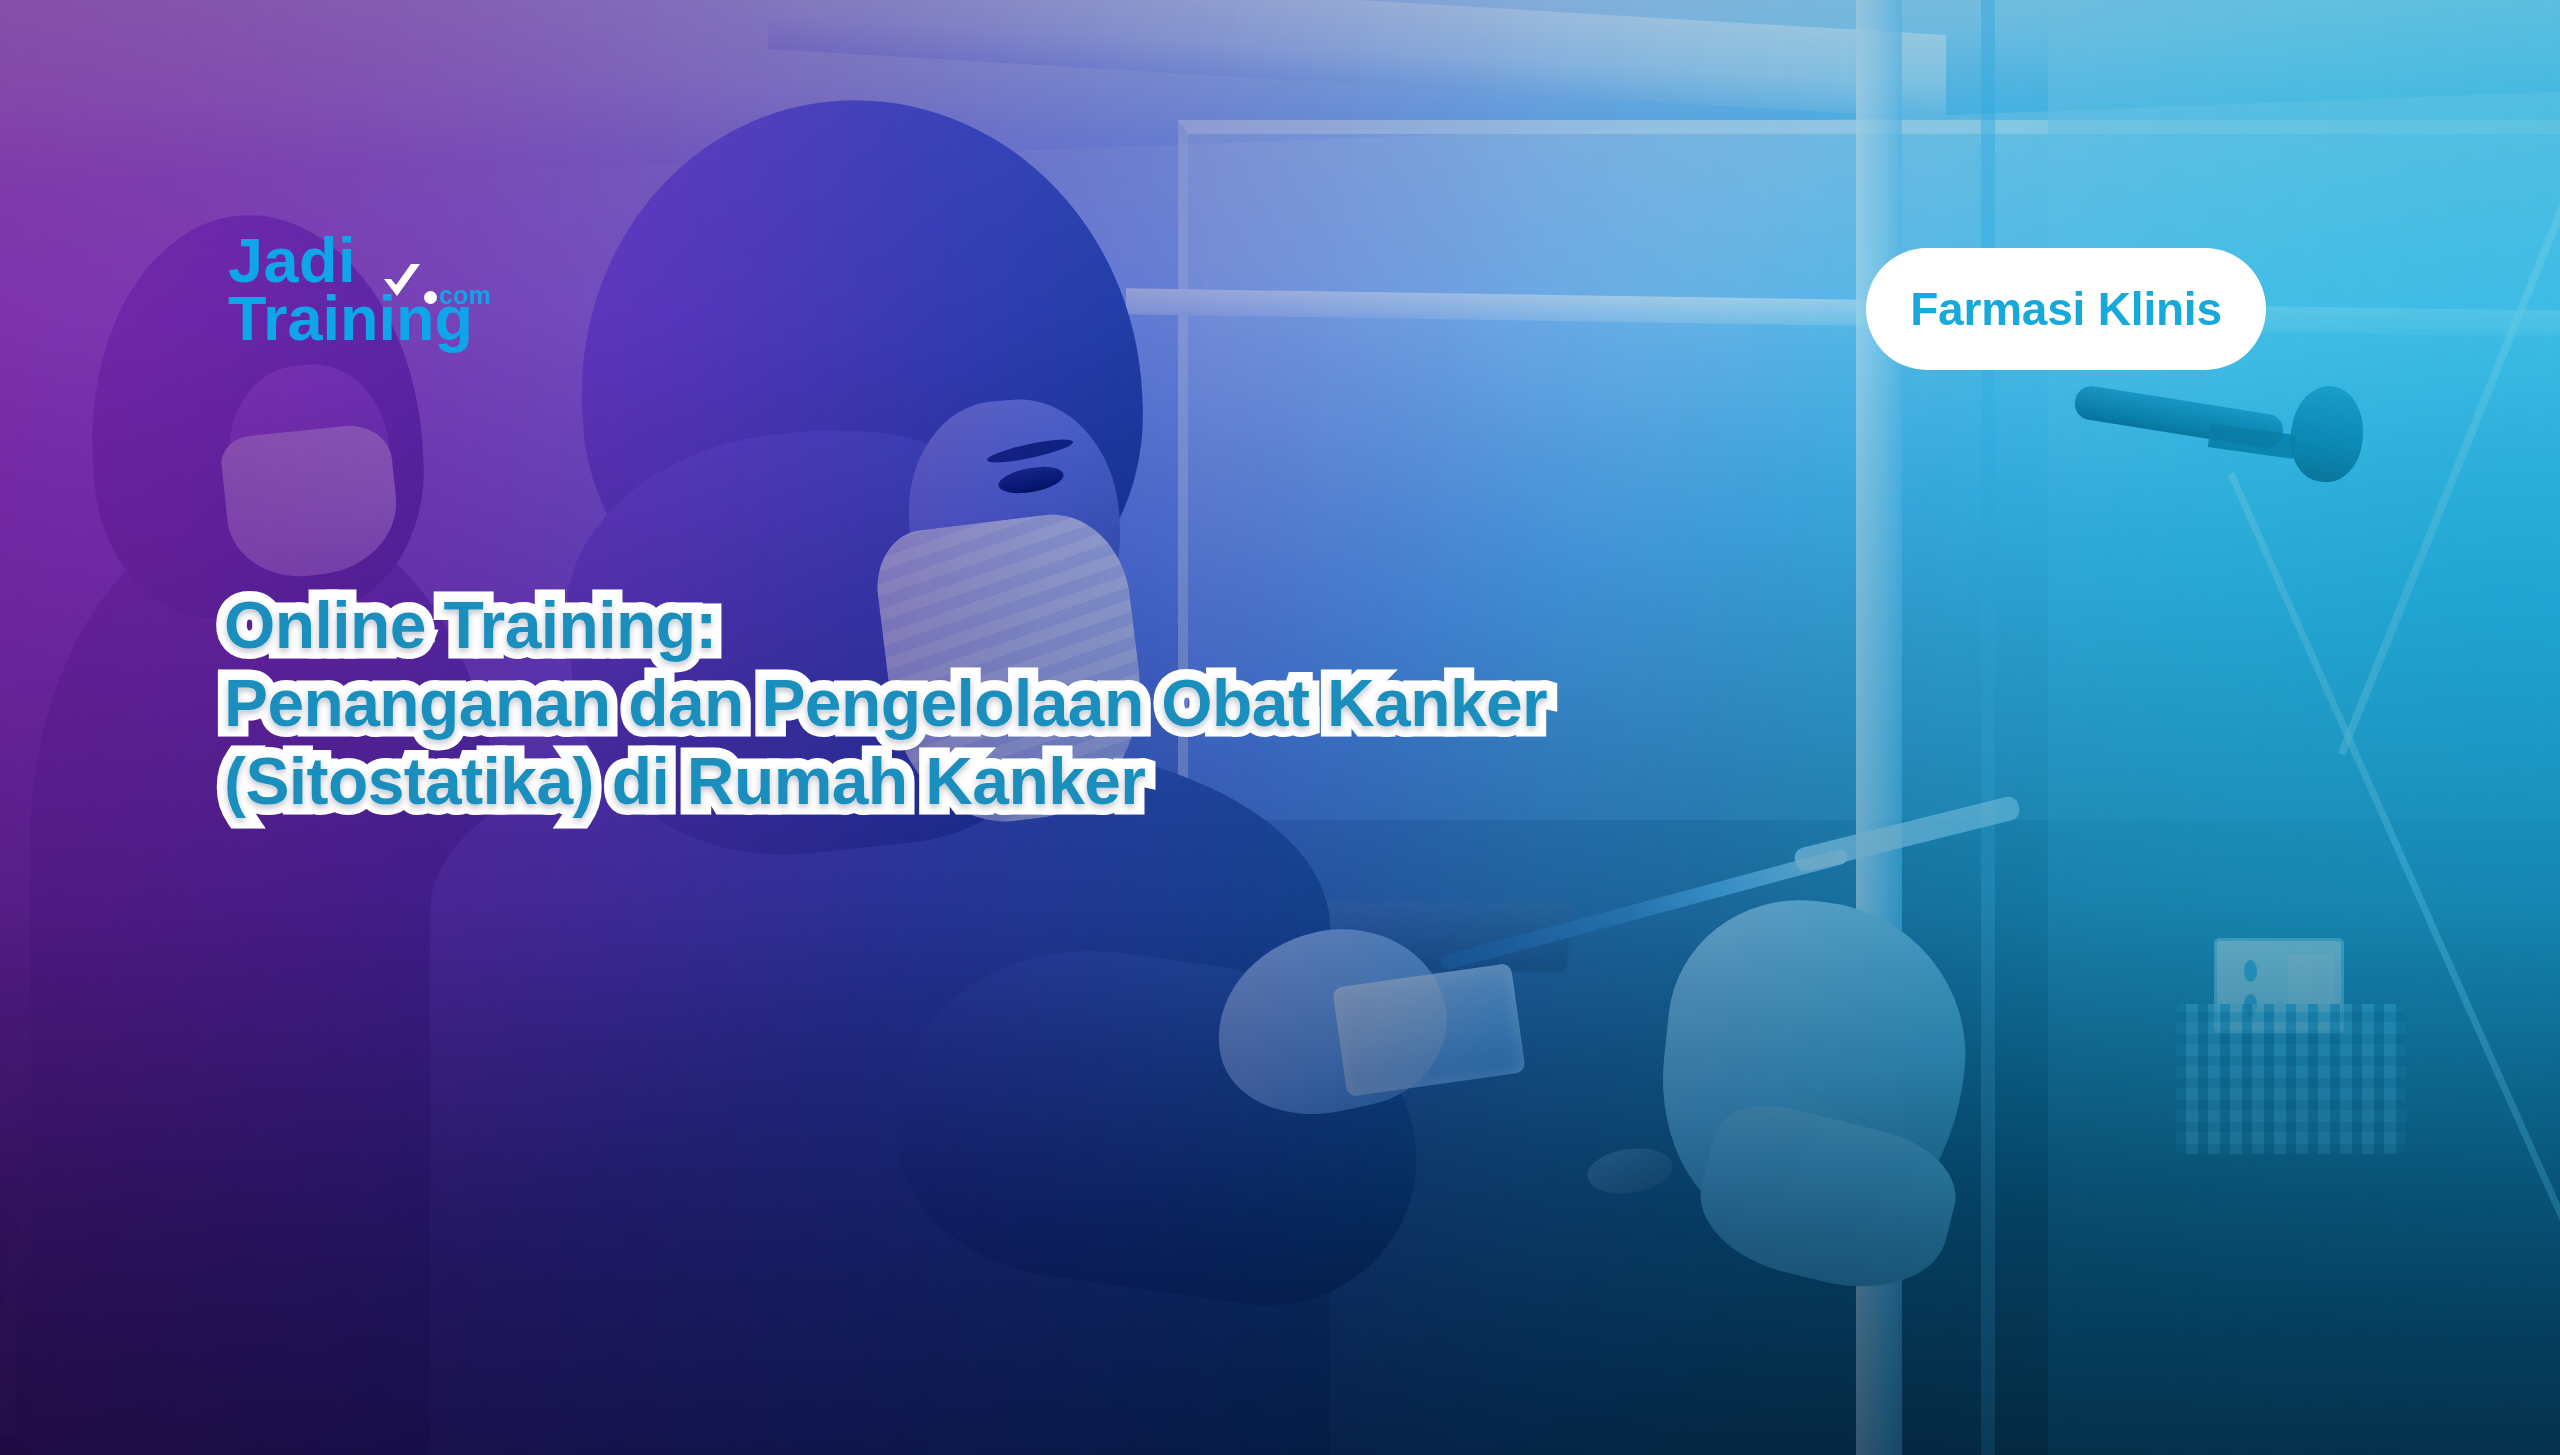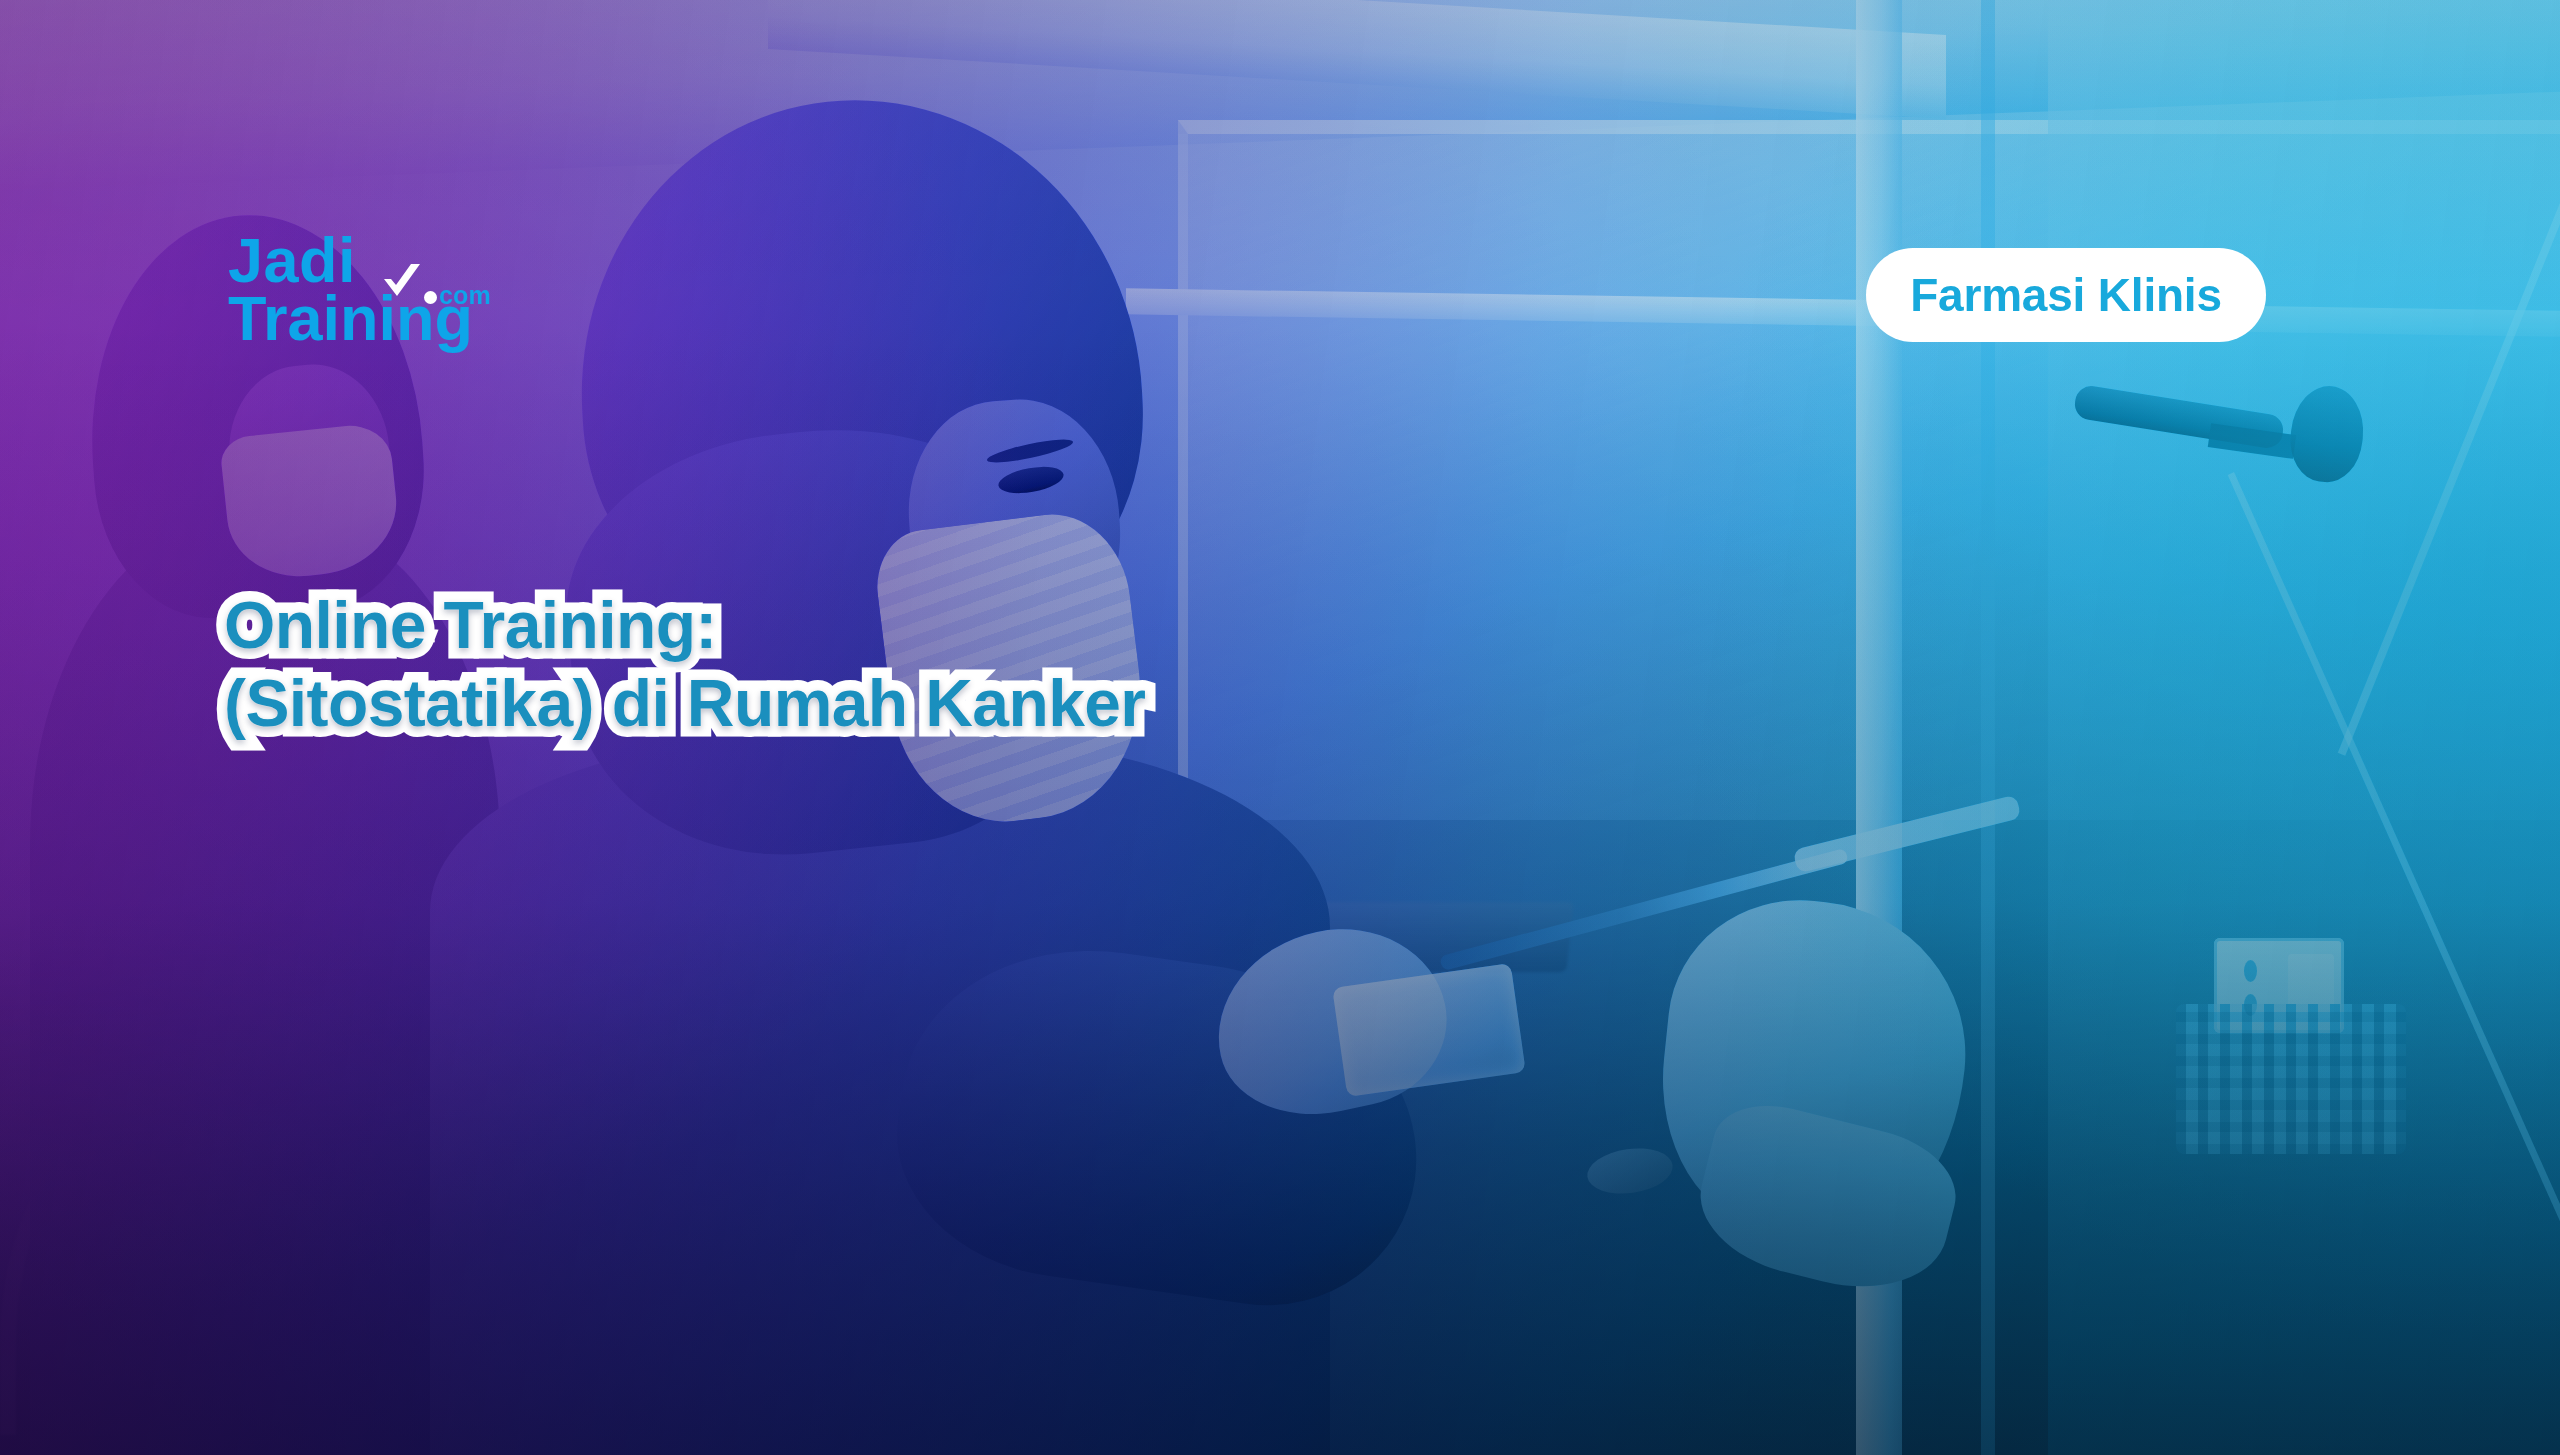--- a/index.html
+++ b/index.html
@@ -404,21 +404,21 @@
     border-radius: 50%;
     background: #ffffff;
     margin-right: 2px;
     vertical-align: middle;
   }
 
   
   .badge {
     position: absolute;
     left: 1866px; top: 248px;
-    width: 400px; height: 94px;
+    width: 400px; height: 122px;
     background: #ffffff;
     border-radius: 61px;
     display: flex;
     align-items: center;
     justify-content: center;
   }
   .badge-label {
     color: #18A9DC;
     font-size: 46px;
     font-weight: 800;
@@ -536,18 +536,19 @@
         <span class="logo-com"><span class="logo-dot"></span><span>com</span></span>
       </div>
     </div>
 
     <div class="badge">
       <span class="badge-label">Farmasi Klinis</span>
     </div>
 
     <div class="title-block">
       <div class="title-line">Online Training:</div>
+      <div class="title-line">Penanganan dan Pengelolaan Obat Kanker</div>
       <div class="title-line">(Sitostatika) di Rumah Kanker</div>
     </div>
 
 
   </div>
 </div>
 
 </body></html>

